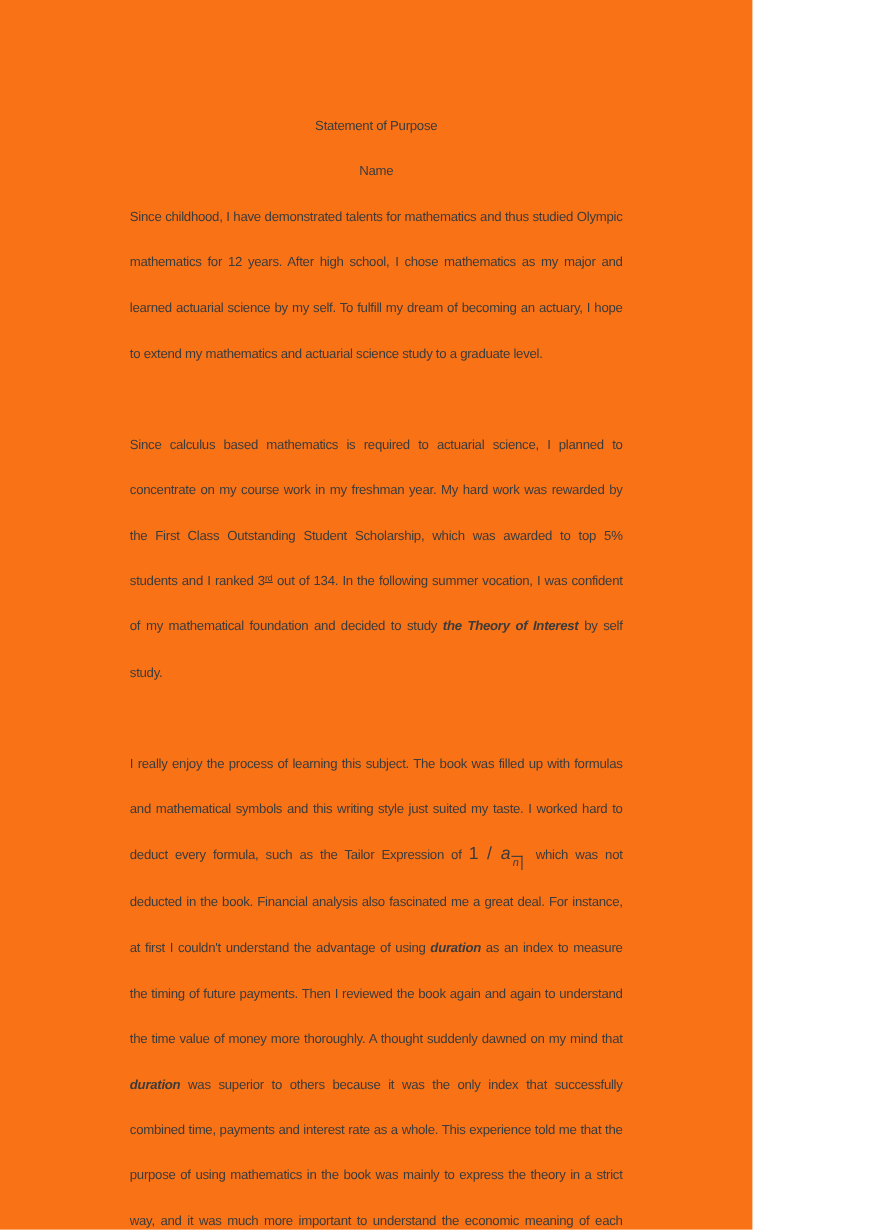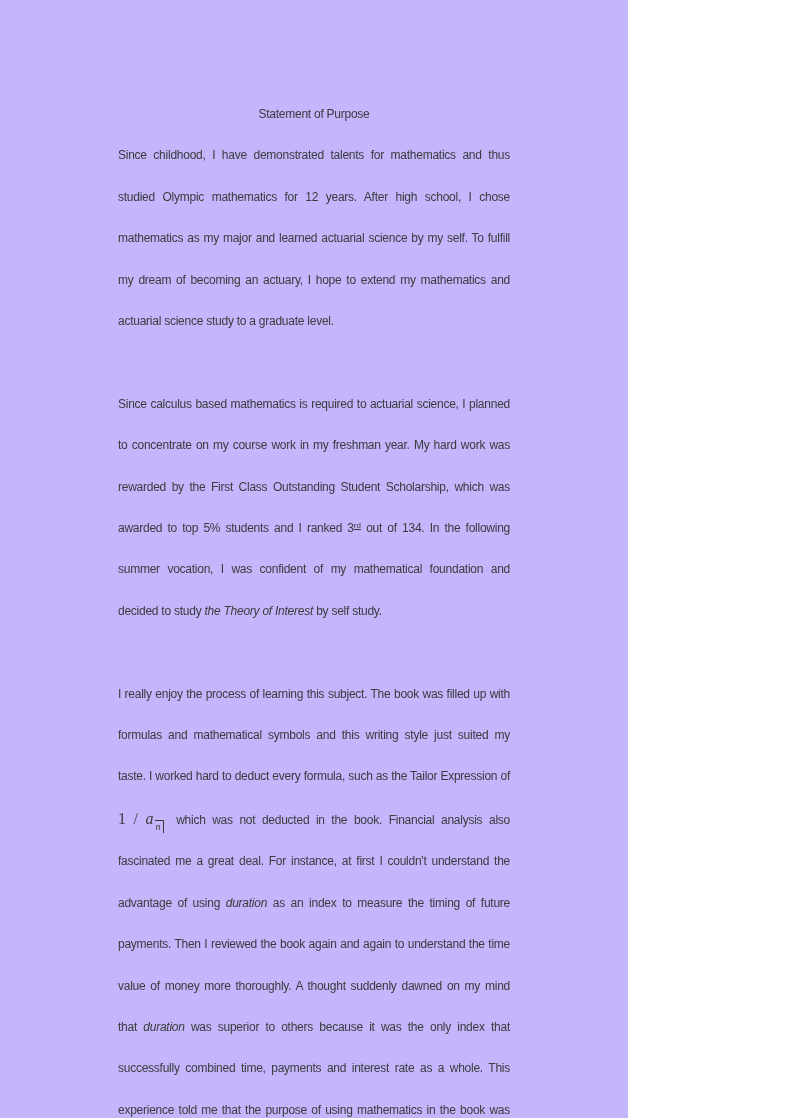--- a/index.html
+++ b/index.html
@@ -2,23 +2,23 @@
 <html><head>
 <meta charset="utf-8">
 <style>
   html, body {
     margin: 0;
     padding: 0;
     background: #ffffff;
   }
   .page {
     position: relative;
-    width: 628px;
+    width: 684px;
     height: 1118px;
-    background: #c4b5fd;
+    background: #f97316;
     box-sizing: border-box;
     padding: 94px 118px 0 118px;
     overflow: hidden;
     font-family: "Liberation Sans", sans-serif;
     font-size: 12px;
     letter-spacing: -0.25px;
     color: #3b3b3b;
     line-height: 41.4px;
   }
   .doc-title, .doc-author {
@@ -27,30 +27,30 @@
     font-size: 12px;
     font-weight: normal;
     text-align: center;
     line-height: 41.4px;
   }
   .para {
     margin: 0 0 41.4px 0;
     text-align: justify;
   }
   .para:last-child { margin-bottom: 0; }
-  i { font-style: italic; }
+  i { font-style: italic; font-weight: bold; }
   sup {
     font-size: 8px;
     line-height: 0;
     vertical-align: 4px;
     letter-spacing: 0;
     text-decoration: underline;
   }
   .math {
-    font-family: Liberation Serif, serif;
+    font-family: Liberation Sans, sans-serif;
     font-size: 16px;
     letter-spacing: 0;
     margin-right: 6px;
     white-space: nowrap;
   }
   .math-var { font-style: italic; }
   .math-sub {
     font-size: 10px;
     font-style: italic;
     position: relative;
@@ -59,18 +59,19 @@
     padding: 0 2px 1px 1px;
     border-top: 1px solid #3b3b3b;
     border-right: 1px solid #3b3b3b;
   }
 </style>
 </head>
 <body>
 
 <div class="page">
   <h1 class="doc-title">Statement of Purpose</h1>
+  <p class="doc-author">Name</p>
   <div class="doc-body">
       <p class="para"><span>Since childhood, I have demonstrated talents for mathematics and thus studied Olympic mathematics for 12 years. After high school, I chose mathematics as my major and learned actuarial science by my self. To fulfill my dream of becoming an actuary, I hope to extend my mathematics and actuarial science study to a graduate level.</span></p>
       <p class="para"><span>Since calculus based mathematics is required to actuarial science, I planned to concentrate on my course work in my freshman year. My hard work was rewarded by the First Class Outstanding Student Scholarship, which was awarded to top 5% students and I ranked 3</span><sup>rd</sup><span> out of 134. In the following summer vocation, I was confident of my mathematical foundation and decided to study </span><i>the Theory of Interest</i><span> by self study.</span></p>
       <p class="para"><span>I really enjoy the process of learning this subject. The book was filled up with formulas and mathematical symbols and this writing style just suited my taste. I worked hard to deduct every formula, such as the Tailor Expression of </span><span class="math"><span>1 / </span><span class="math-var">a</span><span class="math-sub">n</span></span><span> which was not deducted in the book. Financial analysis also fascinated me a great deal. For instance, at first I couldn't understand the advantage of using </span><i>duration</i><span> as an index to measure the timing of future payments. Then I reviewed the book again and again to understand the time value of money more thoroughly. A thought suddenly dawned on my mind that </span><i>duration</i><span> was superior to others because it was the only index that successfully combined time, payments and interest rate as a whole. This experience told me that the purpose of using mathematics in the book was mainly to express the theory in a strict way, and it was much more important to understand the economic meaning of each definition and theorem behind those fancy mathematical formulas. Also, since the book mainly focused on determined models which could not</span></p>
     </div>
 </div>
 
 </body></html>

